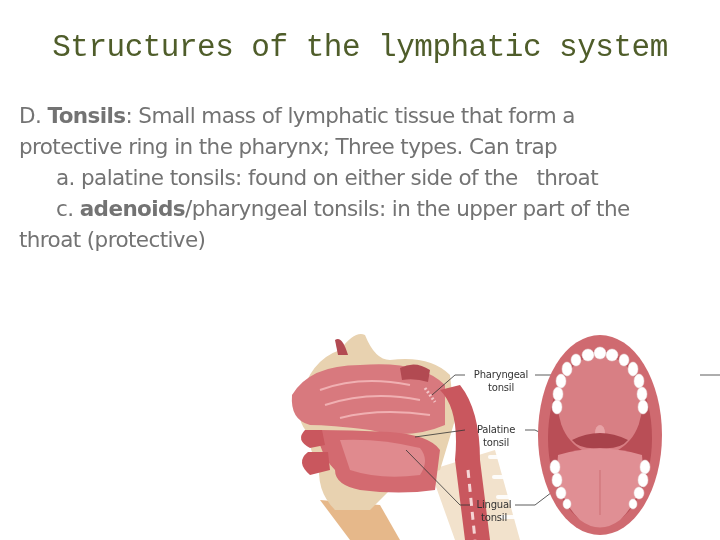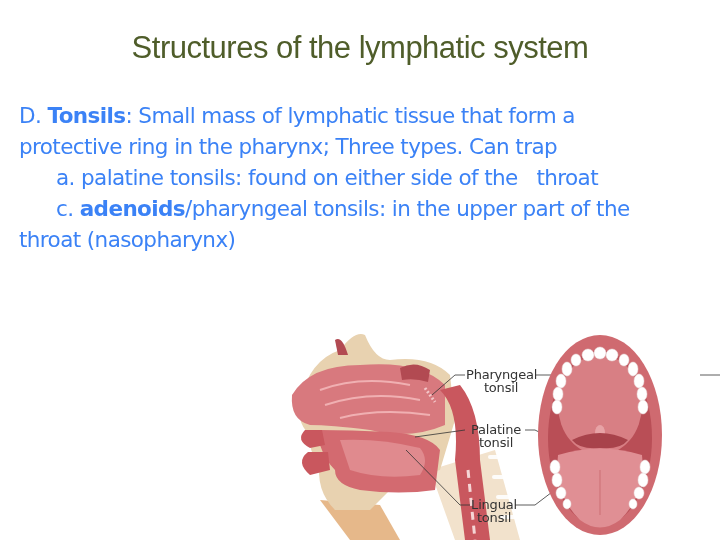--- a/index.html
+++ b/index.html
@@ -1,46 +1,46 @@
 <!DOCTYPE html>
 <html><head>
 <meta charset="utf-8">
 <style>
   html, body { margin: 0; padding: 0; background: #ffffff; }
   body { width: 720px; height: 540px; position: relative; overflow: hidden; font-family: "Liberation Sans", sans-serif; }
   .title {
     position: absolute; left: 0; top: 28px; width: 720px; text-align: center;
-    font-family: Liberation Sans, sans-serif; font-size: 31px; color: #4f5d2a;
+    font-family: Liberation Mono, monospace; font-size: 31px; color: #4f5d2a;
     letter-spacing: -0.5px; line-height: 40px;
   }
   .body-text {
     position: absolute; left: 19px; top: 100px; width: 690px;
-    font-family: "DejaVu Sans", sans-serif; font-size: 21.5px; color: #3b82f6;
+    font-family: "DejaVu Sans", sans-serif; font-size: 21.5px; color: #737373;
     line-height: 31px; letter-spacing: -0.6px;
   }
   .line { white-space: nowrap; }
   .indent { padding-left: 37px; }
   b { font-weight: bold; }
   .figure { position: absolute; left: 280px; top: 330px; width: 440px; height: 210px; }
   .fig-label {
-    position: absolute; font-family: "DejaVu Sans", sans-serif; font-size: 13px;
+    position: absolute; font-family: "DejaVu Sans", sans-serif; font-size: 10px;
     color: #333333; text-align: center; line-height: 13px; letter-spacing: -0.2px;
   }
 </style>
 </head>
 <body>
 
 <div class="title">Structures of the lymphatic system</div>
 
 <div class="body-text">
   <div class="line"><span>D. </span><b>Tonsils</b><span>: Small mass of lymphatic tissue that form a</span></div>
   <div class="line">protective ring in the pharynx; Three types. Can trap</div>
   <div class="line indent">a. palatine tonsils: found on either side of the &nbsp;&nbsp;throat</div>
   <div class="line indent"><span>c. </span><b>adenoids</b><span>/pharyngeal tonsils: in the upper part of the</span></div>
-  <div class="line">throat (nasopharynx)</div>
+  <div class="line">throat (protective)</div>
 </div>
 
 <div class="figure">
   <svg width="440" height="210" viewBox="0 0 440 210">
 
     <g>
 
       <path d="M150 140 L175 210 L240 210 L215 120 Z" fill="#f2e2cc"></path>
       <path d="M40 170 L70 210 L120 210 L100 175 Z" fill="#e6b88a"></path>
 

